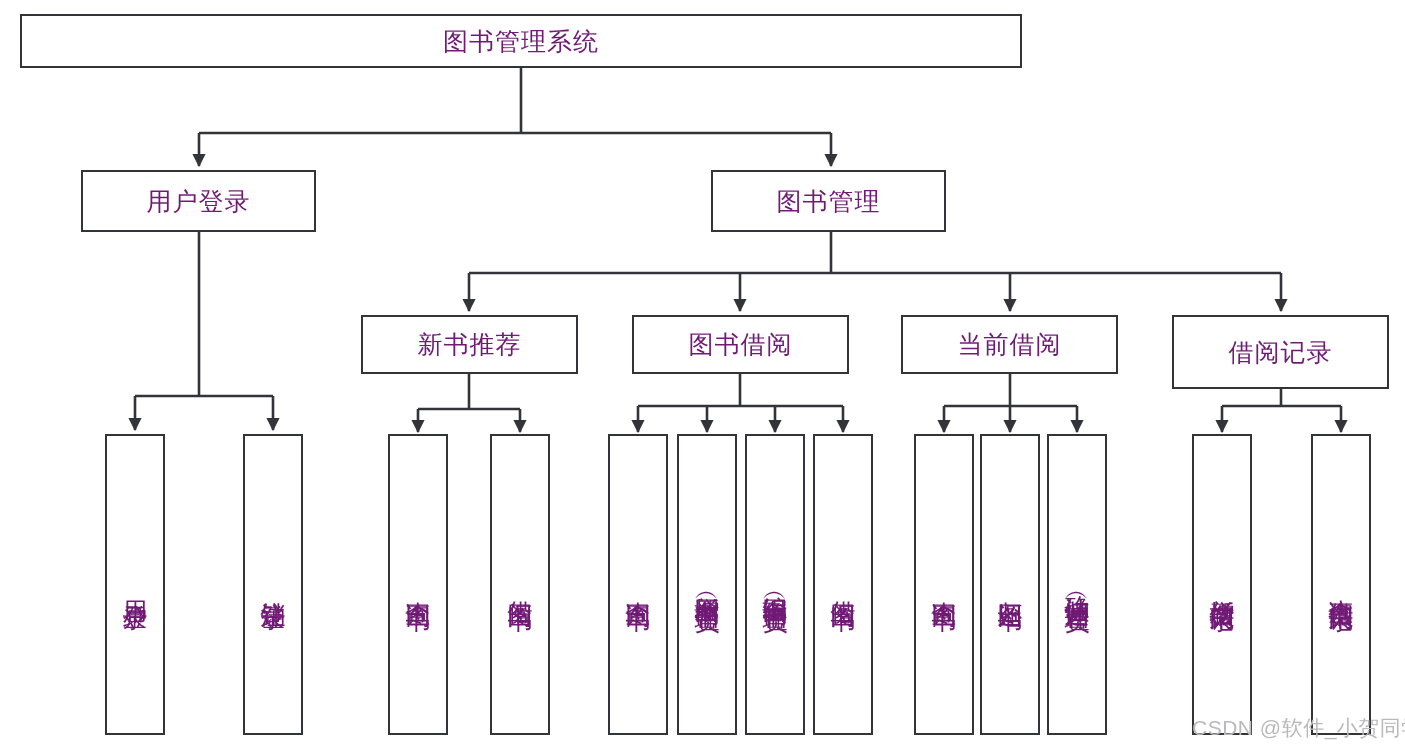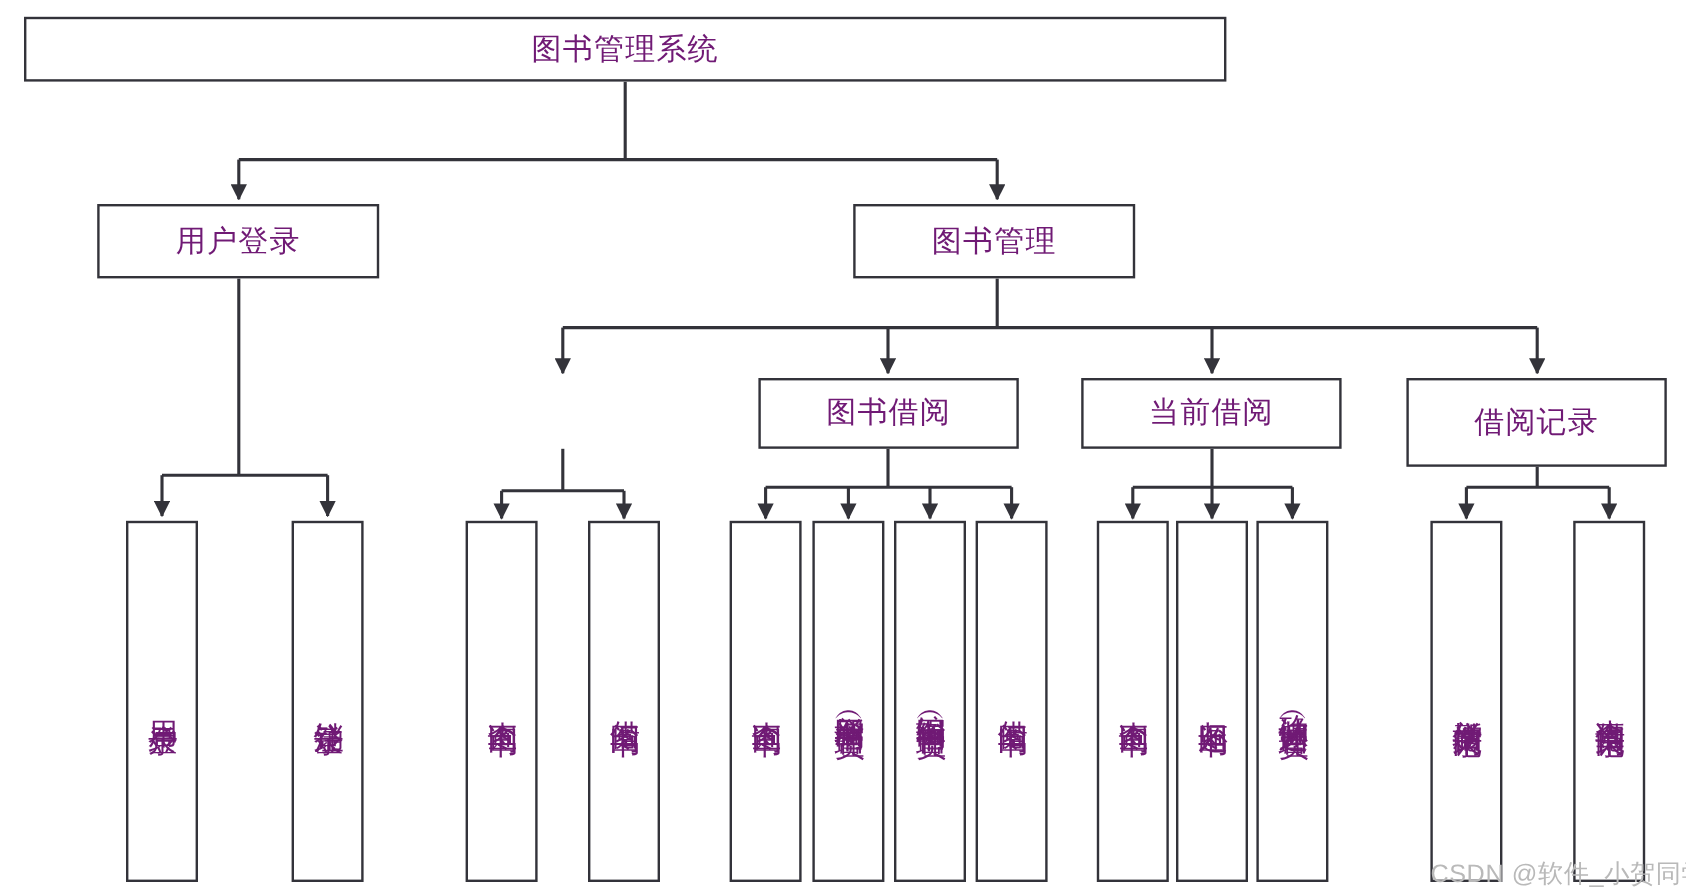--- a/index.html
+++ b/index.html
@@ -117,20 +117,23 @@
     <span>图书管理系统</span>
   </div>
 
   <div class="node horiz" style="left:81px; top:170px; width:235px; height:62px;">
     <span>用户登录</span>
   </div>
   <div class="node horiz" style="left:711px; top:170px; width:235px; height:62px;">
     <span>图书管理</span>
   </div>
 
+  <div class="node horiz" style="left:361px; top:315px; width:217px; height:59px;">
+    <span>新书推荐</span>
+  </div>
   <div class="node horiz" style="left:632px; top:315px; width:217px; height:59px;">
     <span>图书借阅</span>
   </div>
   <div class="node horiz" style="left:901px; top:315px; width:217px; height:59px;">
     <span>当前借阅</span>
   </div>
   <div class="node horiz" style="left:1172px; top:315px; width:217px; height:74px;">
     <span>借阅记录</span>
   </div>
 

